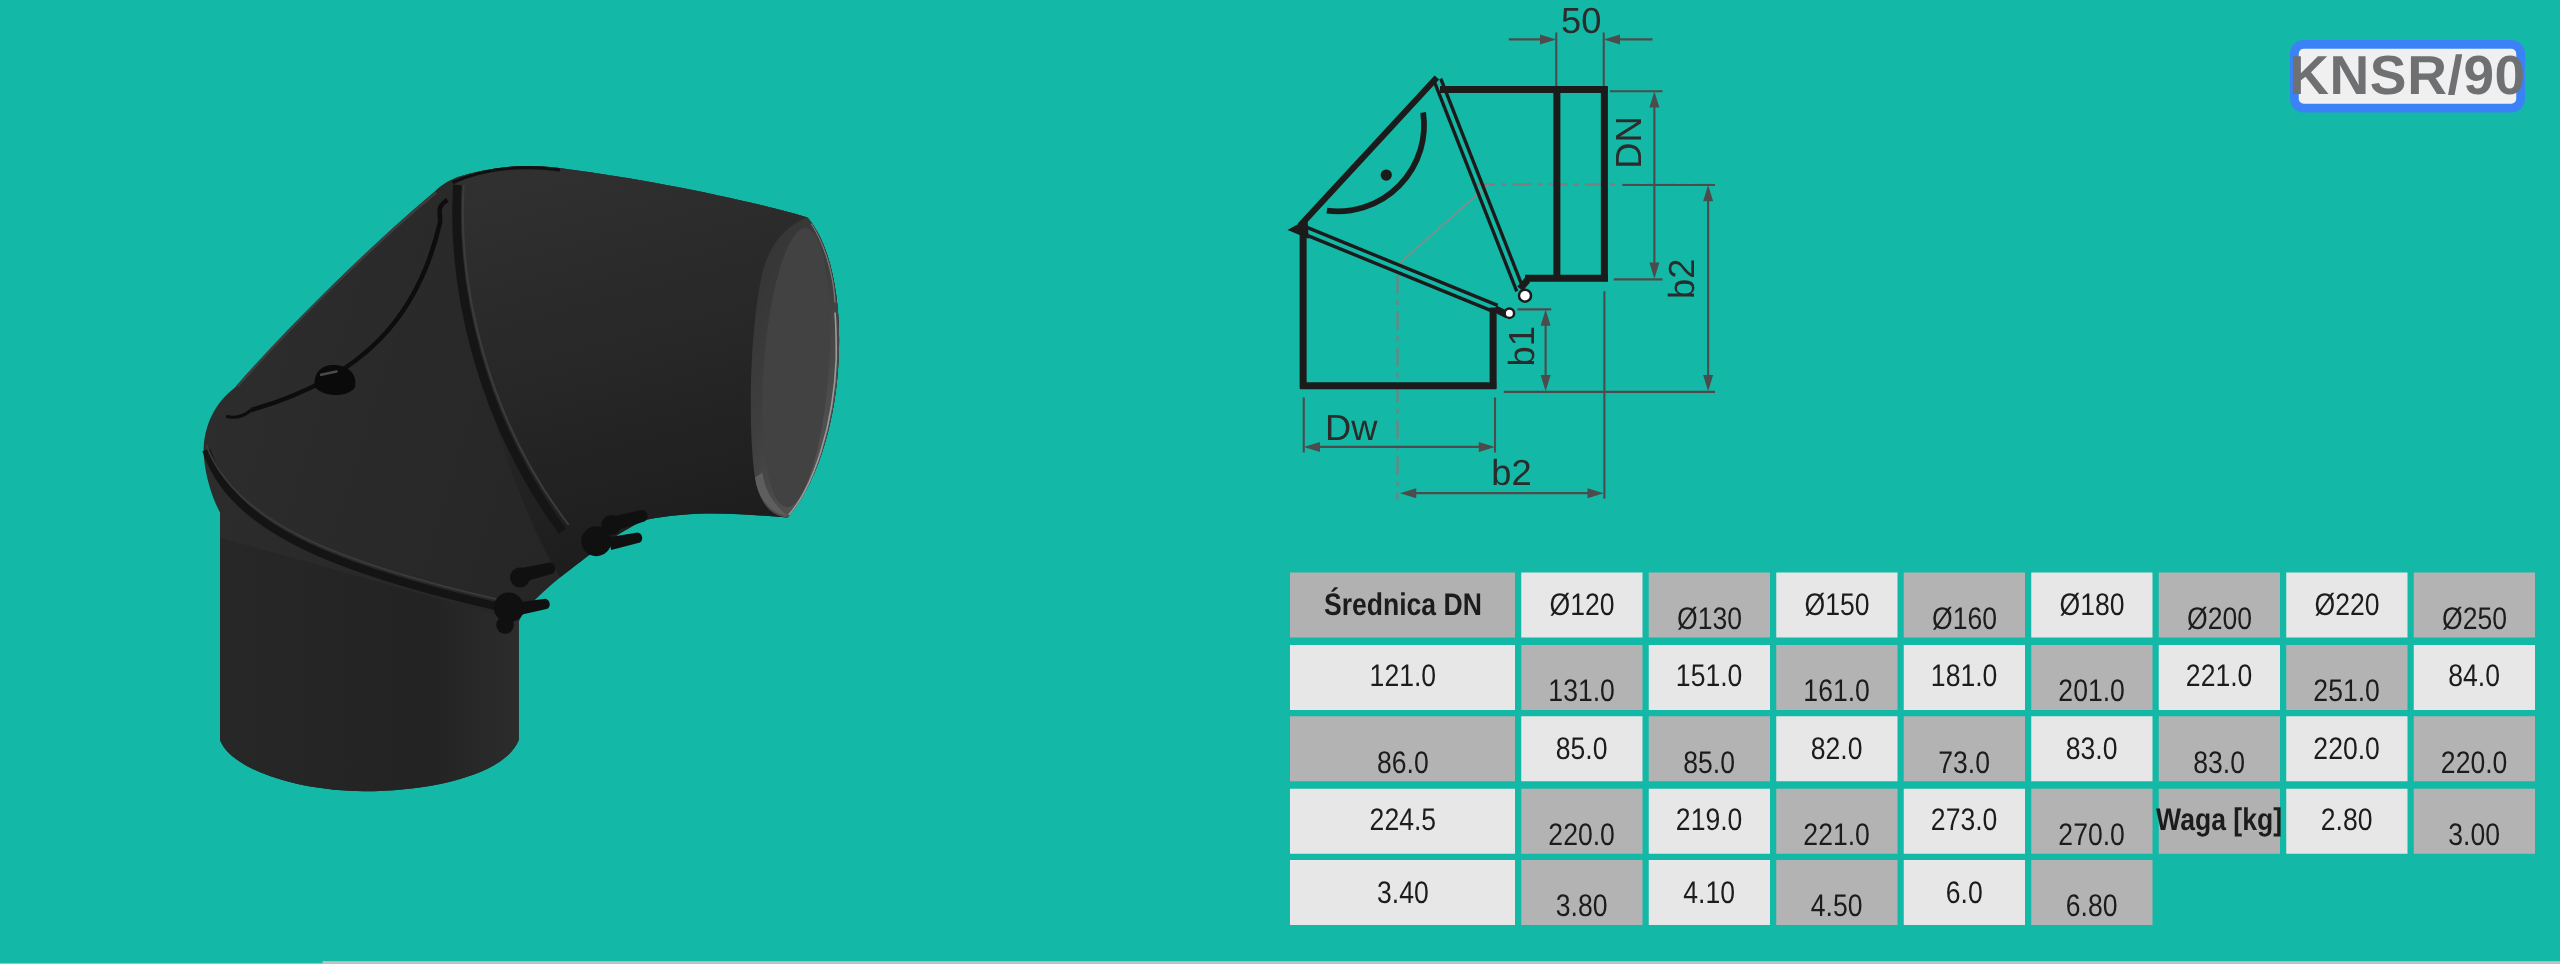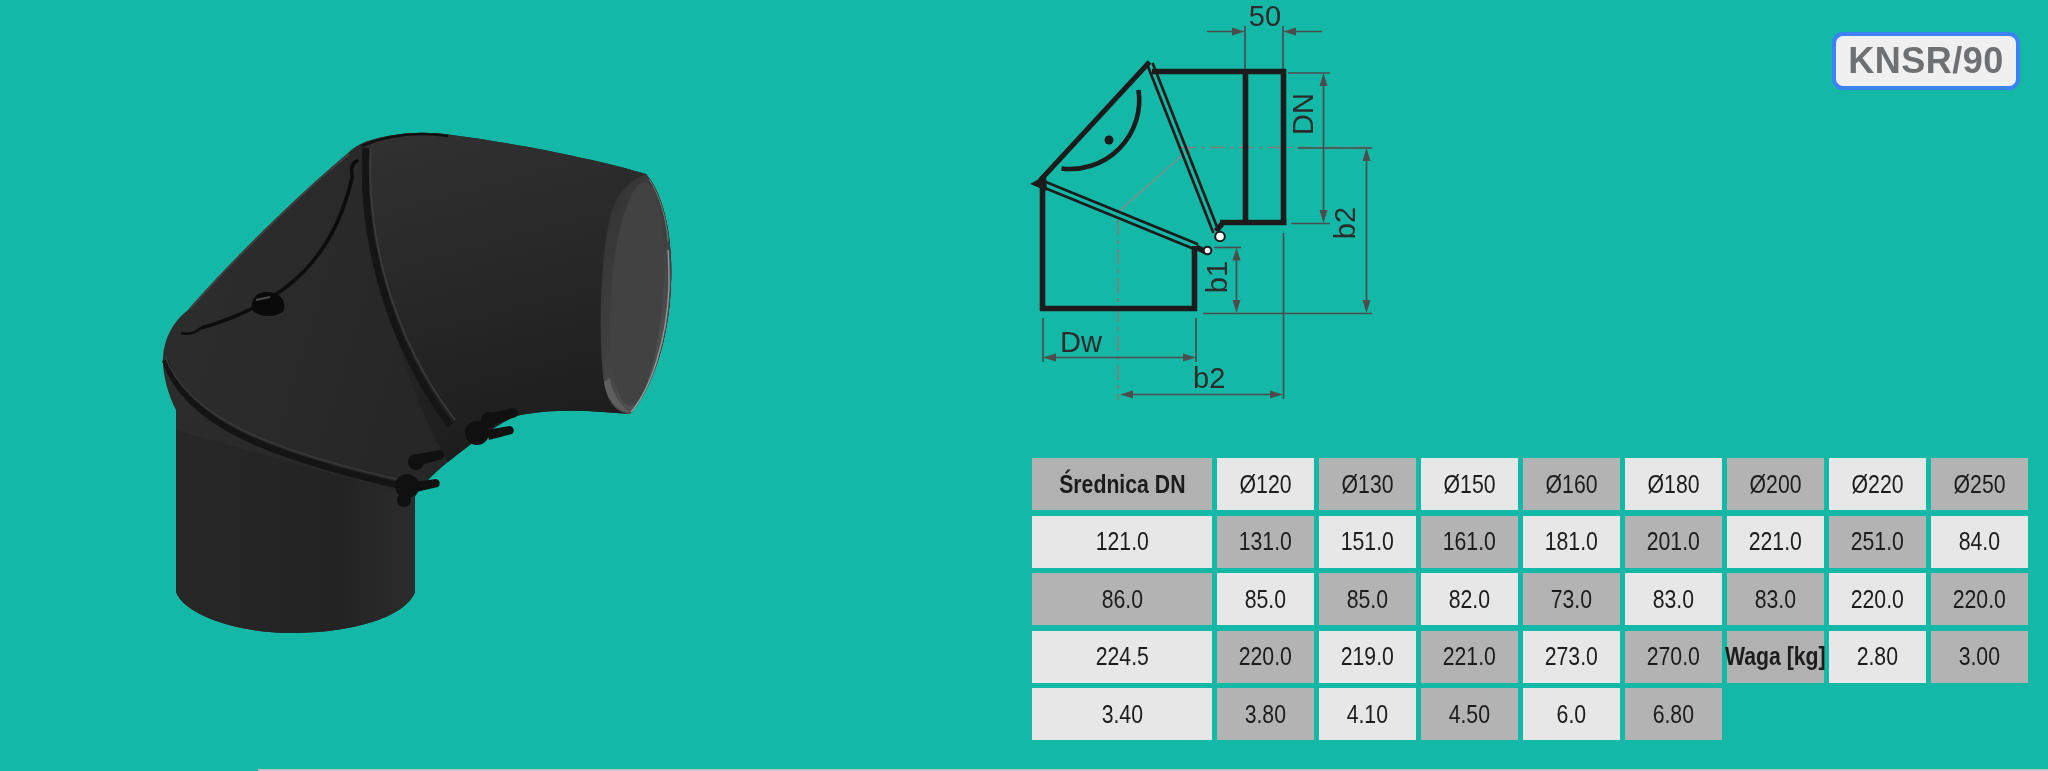--- a/index.html
+++ b/index.html
@@ -7,26 +7,26 @@
         font-family:"Liberation Sans", sans-serif;}
   .abs{position:absolute;}
   
   #spec{position:absolute;left:1032px;top:458px;width:996px;height:282px;
         display:grid;grid-template-columns:180px repeat(8,97px);
         grid-template-rows:repeat(5,52px);column-gap:5px;row-gap:5.5px;}
   #spec .c{display:flex;align-items:center;justify-content:center;
            font-size:25px;color:#1c1c1c;background:#e7e7e7;}
   #spec .c>span{display:inline-block;transform:scaleX(0.85);white-space:nowrap;}
   #spec .h{background:#b1b1b1;font-weight:bold;}
-  #spec .d{background:#b3b3b3;}
+  #spec .d{background:#b3b3b3;align-items:flex-end;}
   
   #badge{position:absolute;left:1832px;top:32px;width:188px;height:58px;
-         box-sizing:border-box;border:4px solid #3b82f6;border-radius:11px;
+         box-sizing:border-box;border:7px solid #3b82f6;border-radius:11px;
          background:#f0f0f1;display:flex;align-items:center;justify-content:center;
-         font-size:36px;font-weight:bold;color:#6f7072;letter-spacing:0.5px;}
+         font-size:44px;font-weight:bold;color:#6f7072;letter-spacing:0.5px;}
 </style>
 </head>
 <body>
 <div id="page">
 
   <svg class="abs" style="left:100px;top:80px" width="640" height="620" viewBox="100 80 640 620">
     <defs>
       <linearGradient id="gTop" x1="0" y1="0" x2="0.25" y2="1">
         <stop offset="0" stop-color="#313131"></stop>
         <stop offset="0.55" stop-color="#272727"></stop>

